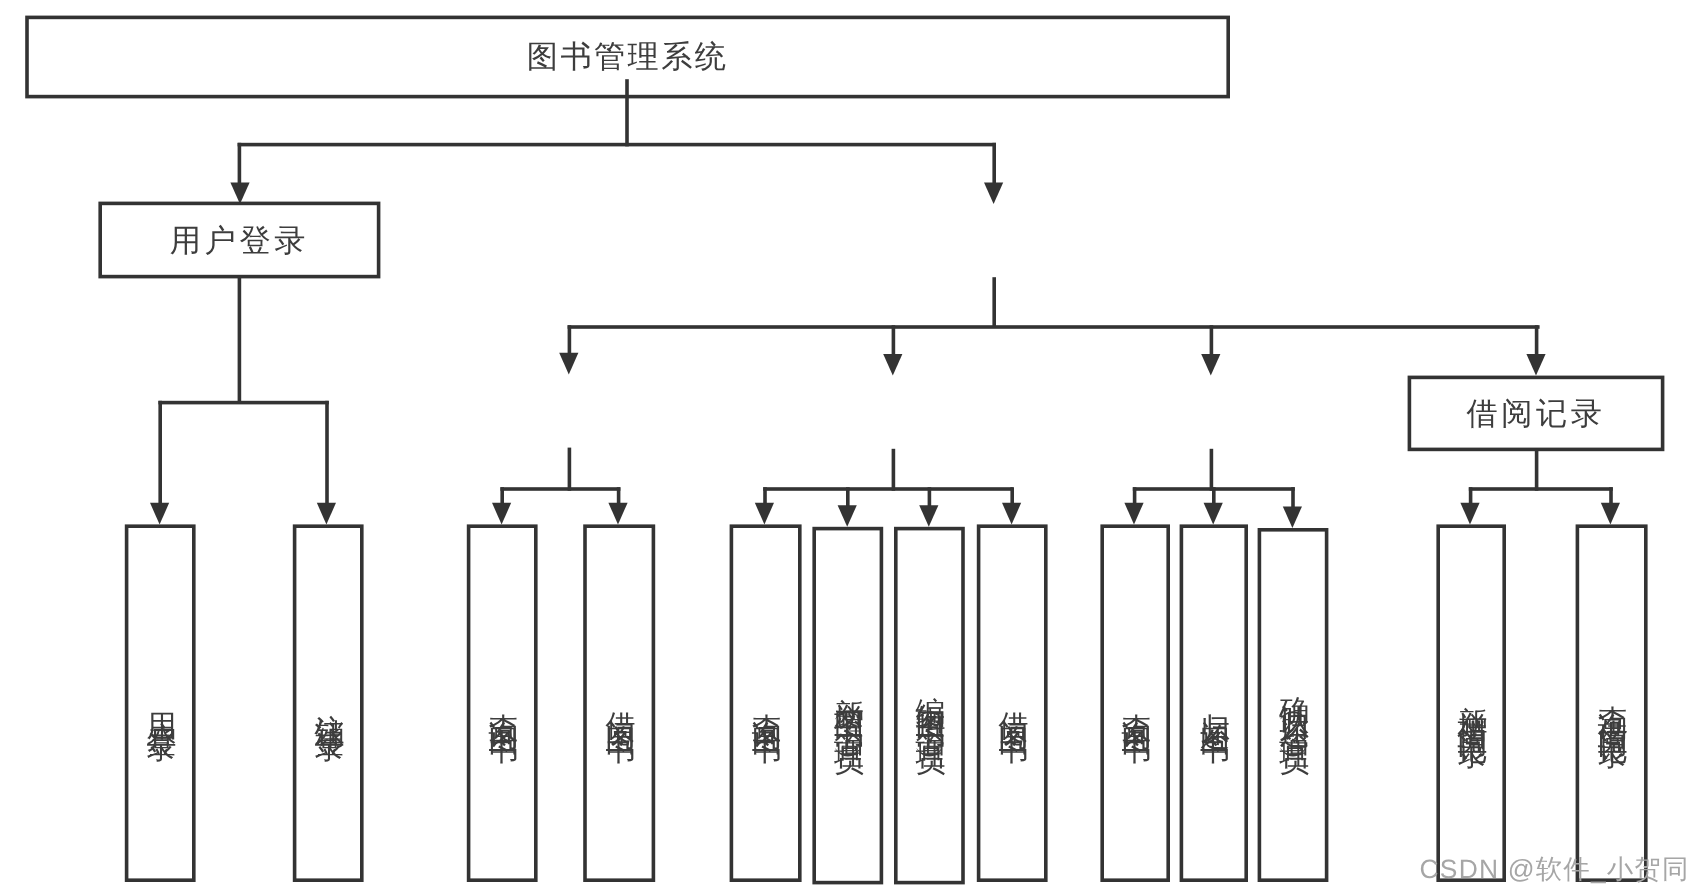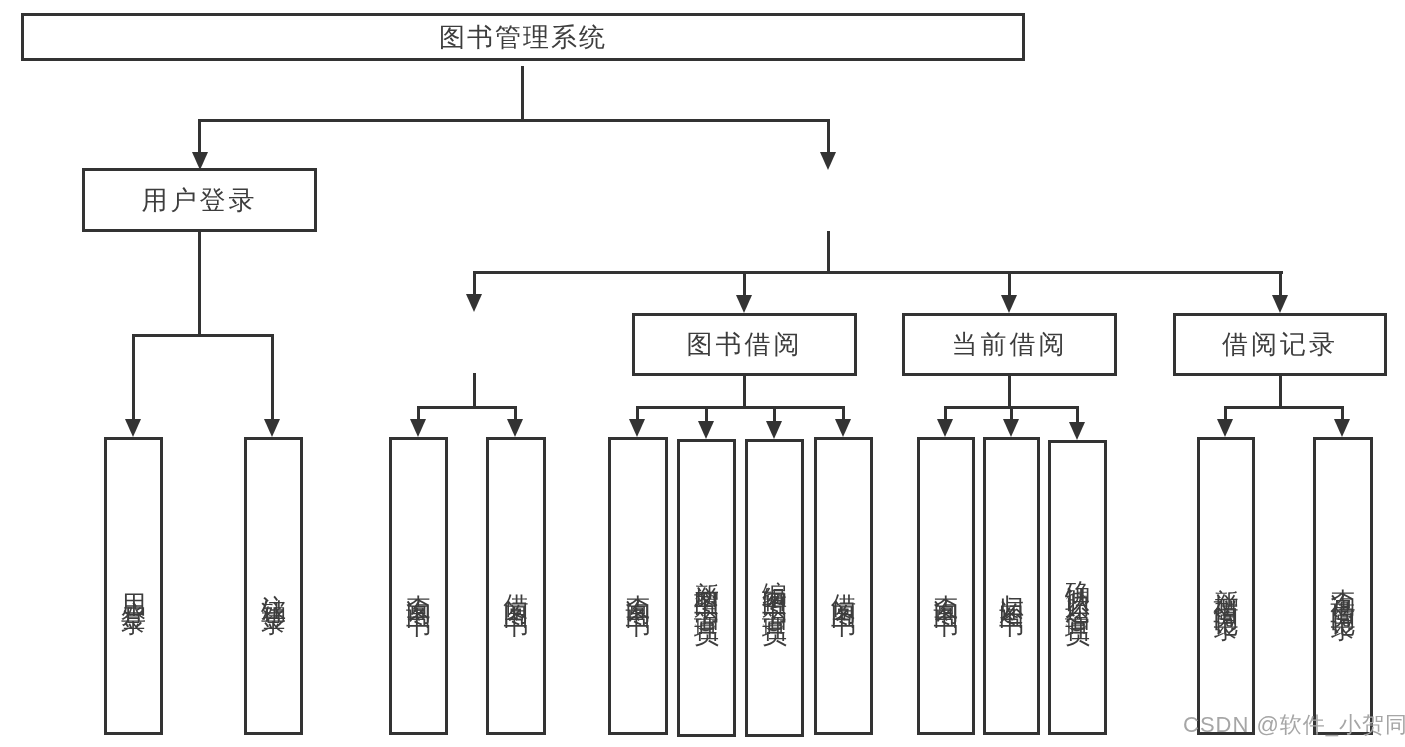--- a/index.html
+++ b/index.html
@@ -31,29 +31,27 @@
   .watermark{
     position:absolute;color:var(--watermark);font-size:22px;
     letter-spacing:1px;white-space:nowrap;
   }
 </style>
 </head>
 <body>
 
 <div class="canvas">
 
-  <div class="box h title" style="left:21px;top:13px;width:1004px;height:48px;">图书管理系统</div>
+  <div class="box h title" style="left:21px;top:13px;width:1004px;height:69px;">图书管理系统</div>
 
   <div class="box h" style="left:82px;top:168px;width:235px;height:64px;">用户登录</div>
 
 
 
-  <div class="box h" style="left:632px;top:313px;width:225px;height:63px;">图书借阅</div>
 
-  <div class="box h" style="left:902px;top:313px;width:215px;height:63px;">当前借阅</div>
 
   <div class="box h" style="left:1173px;top:313px;width:214px;height:63px;font-family:Liberation Serif, serif;">借阅记录</div>
 
   <div class="box v" style="left:104px;top:437px;width:59px;height:298px;">
     <span>用户登录</span>
     </div>
   <div class="box v" style="left:244px;top:437px;width:59px;height:298px;">
     <span>注销登录</span>
     </div>
 

